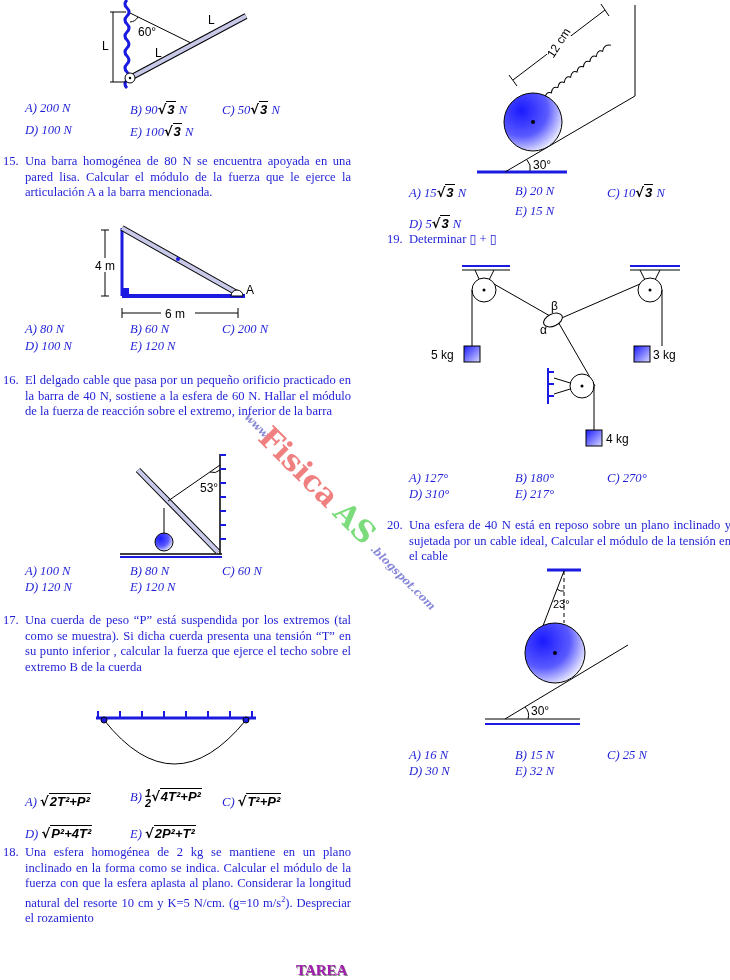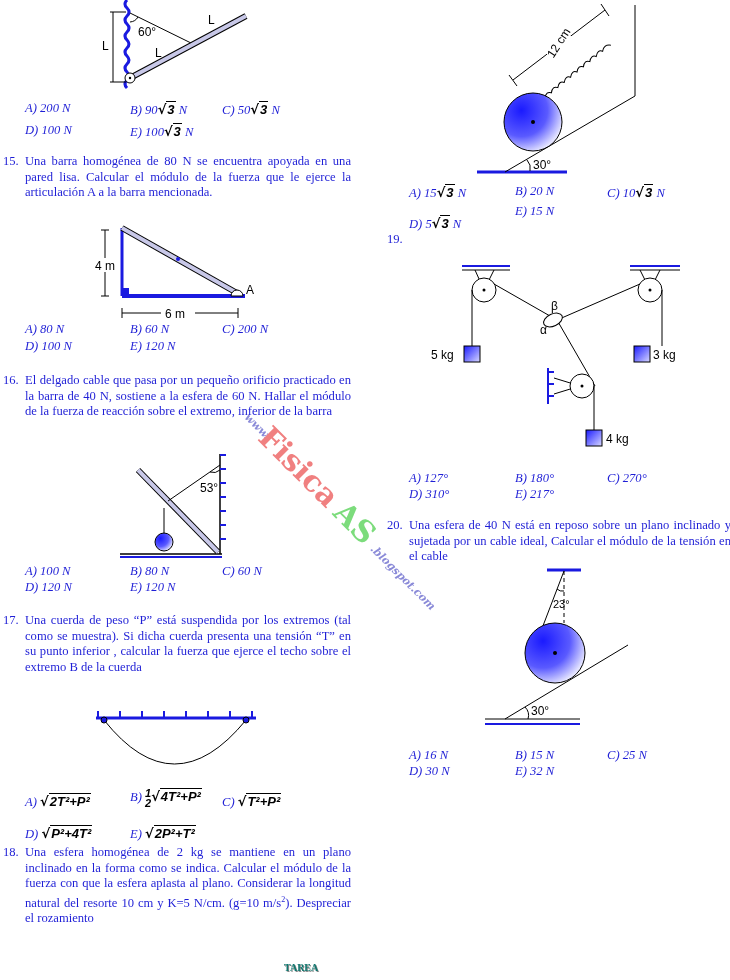--- a/index.html
+++ b/index.html
@@ -8,21 +8,21 @@
   .txt{font-size:12.6px;line-height:15.5px;color:#1f1fd6;}
   .qtext{text-align:justify;}
   .num{position:absolute;left:-22px;top:0;}
   .opt{position:absolute;font-size:12.6px;color:#1f1fd6;white-space:nowrap;font-style:italic;}
   .sq{font-family:"Liberation Sans","DejaVu Sans",sans-serif;font-weight:bold;color:#000;font-size:13px;}
   .sqrt{display:inline-block;border-top:1.5px solid #000;padding:0 1px;margin-left:0;}
   .rad{font-family:"DejaVu Sans",sans-serif;color:#000;font-weight:bold;font-size:13px;}
   svg{position:absolute;overflow:visible;}
   .lbl{font-family:"Liberation Sans","DejaVu Sans",sans-serif;font-size:12px;fill:#000;}
   .wm{position:absolute;left:226px;top:400px;width:260px;height:230px;}
-  .tarea{position:absolute;left:284px;top:962px;font-family:"Liberation Serif",serif;font-weight:bold;font-size:10px;color:#0f766e;text-shadow:1px 1px 0 #888;}
+  .tarea{position:absolute;left:296px;top:962px;font-family:"Liberation Serif",serif;font-weight:bold;font-size:15px;color:#a21caf;text-shadow:1px 1px 0 #888;}
 </style>
 </head>
 <body>
 
 <svg width="0" height="0" style="position:absolute">
   <defs>
     <radialGradient id="ballG" cx="30%" cy="30%" r="75%">
       <stop offset="0" stop-color="#1a1aff"></stop>
       <stop offset="0.6" stop-color="#5a5aff"></stop>
       <stop offset="1" stop-color="#e4e4ff"></stop>
@@ -185,20 +185,21 @@
 <div>
   <div class="opt" style="left:409px;top:184px"><span>A)</span> <span>15</span><span class="rad">√</span><span class="sqrt sq">3</span> <span>N</span></div>
   <div class="opt" style="left:515px;top:184px"><span>B)</span> <span>20 N</span></div>
   <div class="opt" style="left:607px;top:184px"><span>C)</span> <span>10</span><span class="rad">√</span><span class="sqrt sq">3</span> <span>N</span></div>
   <div class="opt" style="left:409px;top:215px"><span>D)</span> <span>5</span><span class="rad">√</span><span class="sqrt sq">3</span> <span>N</span></div>
   <div class="opt" style="left:515px;top:204px"><span>E)</span> <span>15 N</span></div>
 </div>
 
 <div class="abs txt qtext" style="left:409px;top:232px;width:322px">
   <span class="num">19.</span>
+  <div>Determinar ▯ + ▯</div>
 </div>
 <div>
 <svg class="abs" style="left:430px;top:262px" width="260" height="200">
   <line x1="32" y1="8" x2="80" y2="8" stroke="#000"></line>
   <line x1="32" y1="4" x2="80" y2="4" stroke="#1a1ae0" stroke-width="2"></line>
   <line x1="200" y1="8" x2="250" y2="8" stroke="#000"></line>
   <line x1="200" y1="4" x2="250" y2="4" stroke="#1a1ae0" stroke-width="2"></line>
   <path d="M45 8 L54 28 L64 8" stroke="#000" fill="none"></path>
   <path d="M210 8 L220 28 L230 8" stroke="#000" fill="none"></path>
   <circle cx="54" cy="28" r="12" fill="#fff" stroke="#000"></circle>

